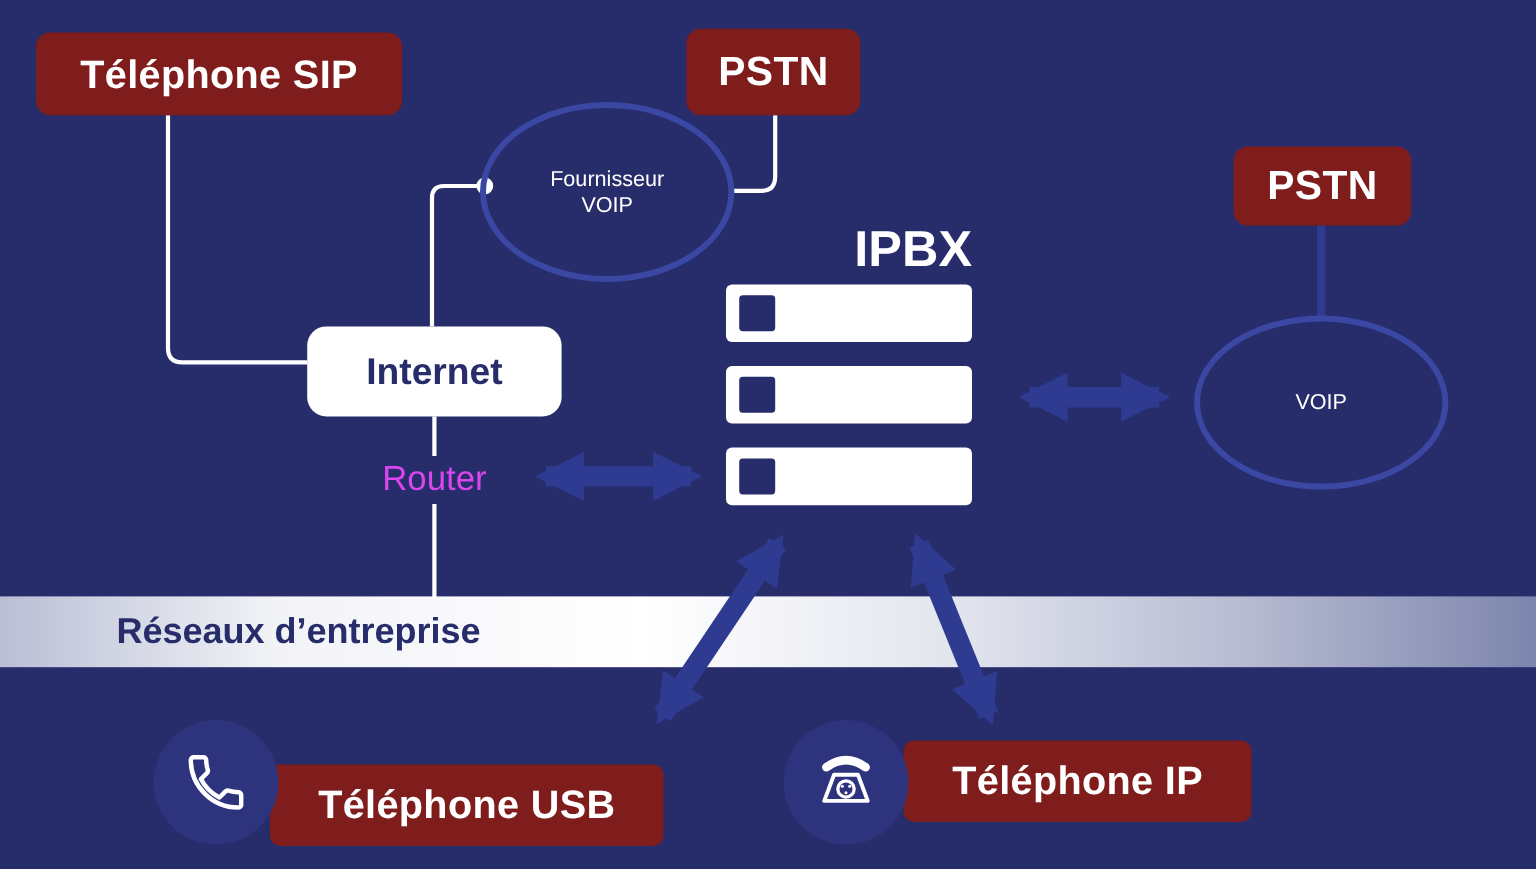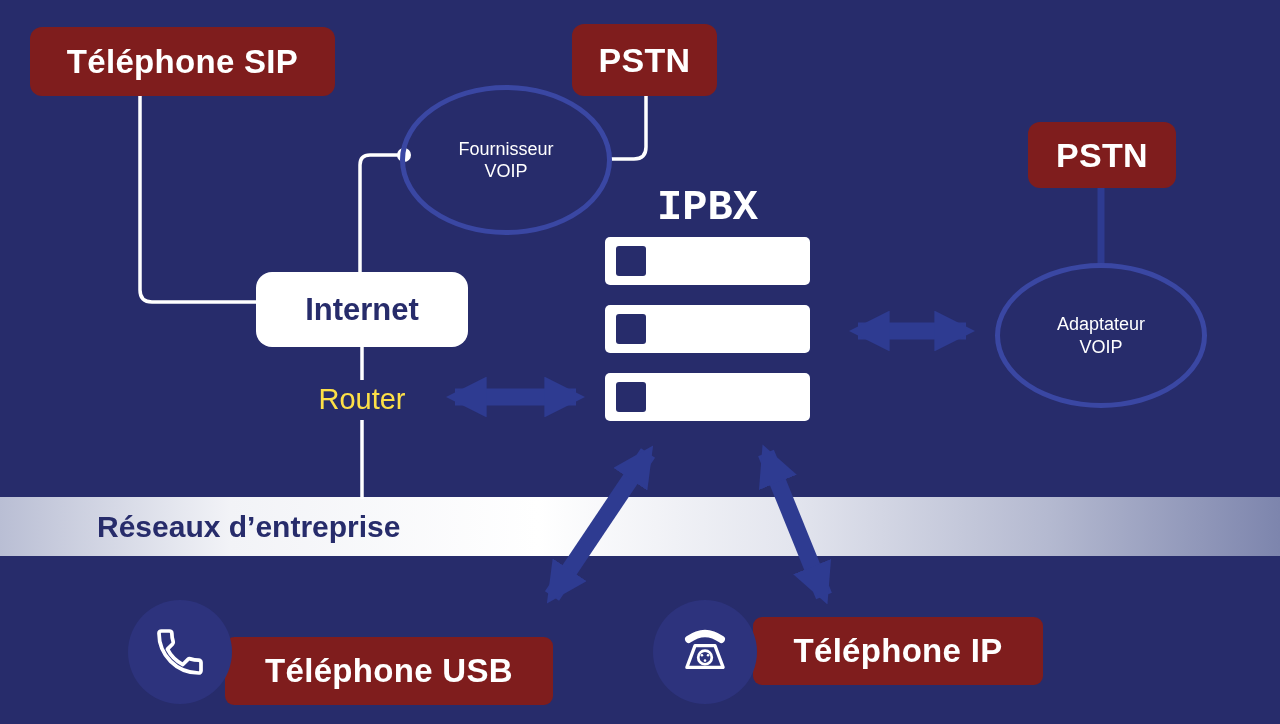--- a/index.html
+++ b/index.html
@@ -29,32 +29,32 @@
     color:#ffffff; flex-direction:column; text-align:right;
     font-size:18px; line-height:1.25; z-index:3; background:transparent;
   }
   .white-box {
     background:#ffffff; border-radius:16px; color:#272c6b;
     font-weight:bold; font-size:31px;
   }
 
   .ipbx-title {
     position:absolute; left:605px; top:184px; width:205px;
-    text-align:center; color:#ffffff; font-size:42px; font-weight:bold; z-index:3;font-family:Liberation Mono, monospace;
+    text-align:right; color:#ffffff; font-size:42px; font-weight:bold; z-index:3;
   }
   .server { position:absolute; left:605px; top:237px; width:205px; z-index:3; }
   .server-row {
     width:205px; height:48px; background:#ffffff; border-radius:5px;
     display:flex; align-items:center; padding-left:11px; margin-bottom:20px;
   }
   .server-square { width:30px; height:30px; background:#272c6b; border-radius:3px; }
 
   .router-label {
     position:absolute; left:300px; top:383px; width:124px; text-align:center;
-    color:#fde047; font-size:29px; z-index:3;
+    color:#d946ef; font-size:29px; z-index:3;
   }
 
   .band {
     position:absolute; left:0; top:497px; width:1280px; height:59px; z-index:1;
     background:linear-gradient(90deg,#b9bed4 0%,#f2f3f7 18%,#ffffff 42%,#e3e5ee 62%,#b4b9d0 82%,#7d85ad 100%);
     display:flex; align-items:center;
   }
   .band span { padding-left:97px; color:#272c6b; font-size:30px; font-weight:600; }
 
   .phone-circle {
@@ -102,21 +102,20 @@
   <div class="node orange" style="left:1028px;top:122px;width:148px;height:66px;font-size:34px;">
     <span>PSTN</span>
   </div>
 
   <div class="node ellipse" style="left:400px;top:85px;width:212px;height:150px;">
     <span>Fournisseur</span>
     <span>VOIP</span>
   </div>
 
   <div class="node ellipse" style="left:995px;top:263px;width:212px;height:145px;">
-    <span>Adaptateur</span>
     <span>VOIP</span>
   </div>
 
   <div class="ipbx-title">IPBX</div>
   <div class="server">
     <div class="server-row">
         <div class="server-square"></div>
       </div>
     <div class="server-row">
         <div class="server-square"></div>

